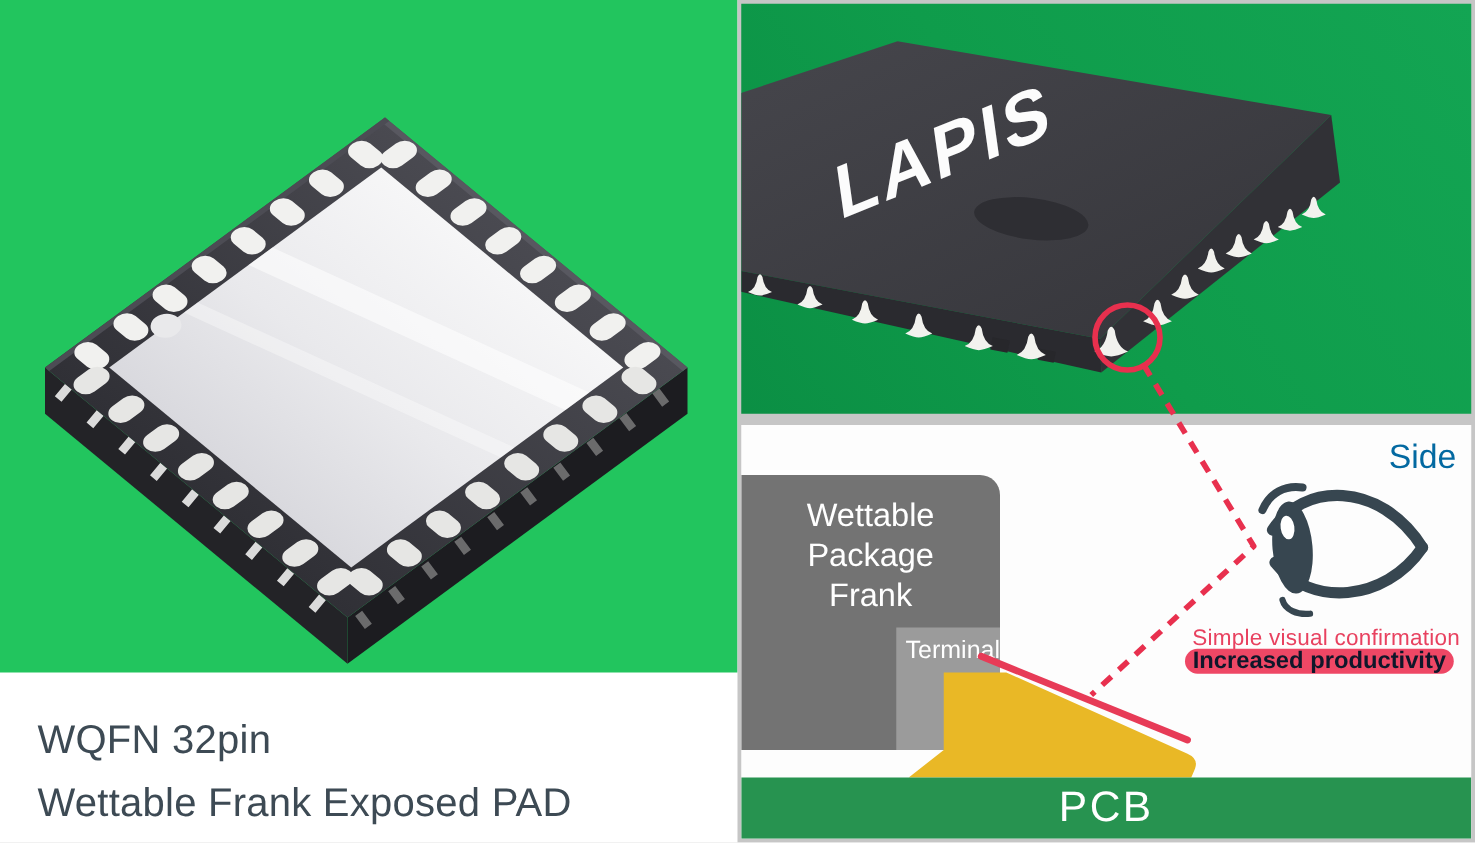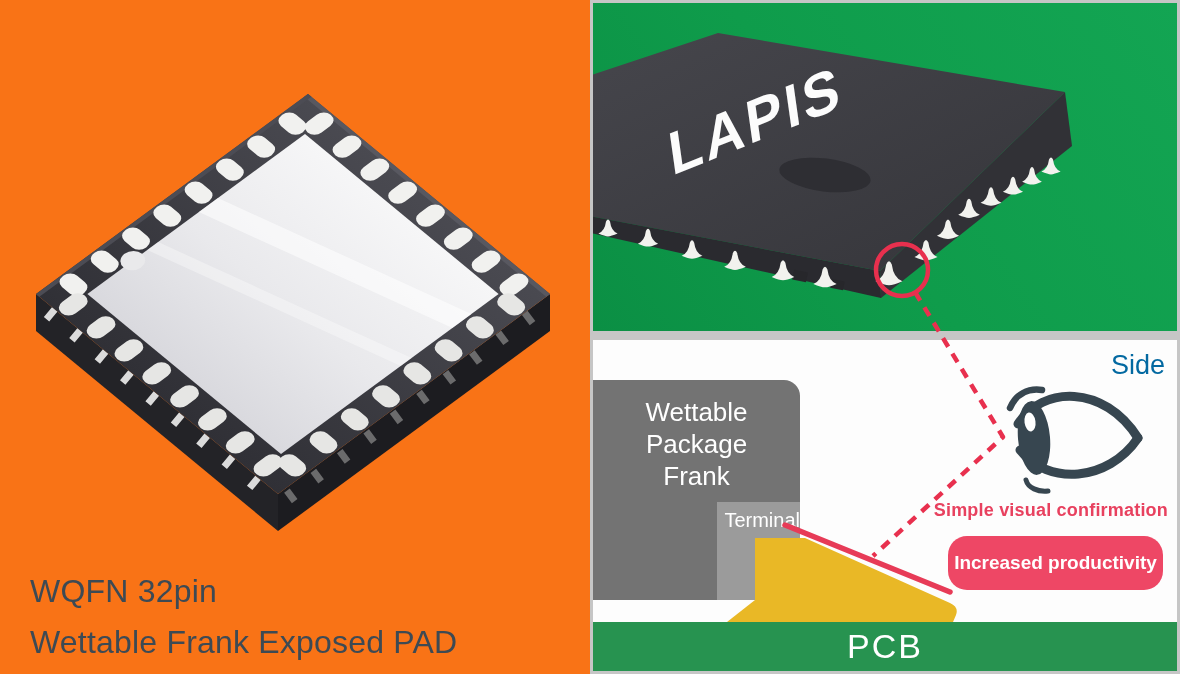--- a/index.html
+++ b/index.html
@@ -1,20 +1,20 @@
 <!DOCTYPE html>
 <html><head>
 <meta charset="utf-8">
 <style>
   html,body{margin:0;padding:0;background:#ffffff;}
   body{width:1180px;height:674px;overflow:hidden;font-family:"Liberation Sans",sans-serif;position:relative;}
   .stage{position:absolute;inset:0;width:1180px;height:674px;}
 
   
-  .left-half{position:absolute;left:0;top:0;width:590px;height:674px;background:#f97316;}
+  .left-half{position:absolute;left:0;top:0;width:590px;height:538px;background:#22c55e;}
   .chip-left{position:absolute;left:20px;top:70px;width:560px;height:480px;}
   .caption{position:absolute;left:30px;top:566px;color:#3d4a54;font-size:32px;line-height:1.58;letter-spacing:.2px;}
 
   
   .right-col{position:absolute;left:590px;top:0;width:590px;height:674px;background:#c6c6c6;
              box-sizing:border-box;padding:3px;display:flex;flex-direction:column;}
   .panel{position:relative;overflow:hidden;}
   .panel-top{height:328px;background:linear-gradient(235deg,#13a553 0%,#0f9c4b 55%,#0b8f44 100%);}
   .panel-gap{height:9px;}
   .panel-bottom{height:331px;background:#fdfdfd;}
@@ -24,24 +24,24 @@
 
   .side-label{position:absolute;right:12px;top:10px;color:#0369a1;font-size:27px;}
   .pkg-block{position:absolute;left:0;top:40px;width:207px;height:220px;background:#737373;
              border-top-right-radius:16px;color:#ffffff;font-size:26px;line-height:1.23;
              text-align:center;padding-top:17px;box-sizing:border-box;}
   .terminal-block{position:absolute;left:124px;top:162px;width:83px;height:98px;background:#9b9b9b;
                   color:#ffffff;font-size:20px;text-align:right;padding-top:7px;box-sizing:border-box;}
   .diagram-svg{position:absolute;left:0;top:0;width:584px;height:331px;}
   .solder-label{position:absolute;left:169px;top:231px;width:180px;text-align:center;
                 color:#ffffff;font-size:20px;}
-  .confirm-text{position:absolute;right:9px;top:160px;color:#e8415f;font-size:18px;font-weight:bold;
+  .confirm-text{position:absolute;right:9px;top:160px;color:#e8415f;font-size:18px;font-weight:normal;
                 letter-spacing:.2px;}
-  .badge{position:absolute;left:355px;top:196px;width:215px;height:54px;border-radius:19px;background:#ee4765;
-         color:#ffffff;font-size:19px;font-weight:bold;display:flex;align-items:center;justify-content:center;}
+  .badge{position:absolute;left:355px;top:179px;width:215px;height:20px;border-radius:19px;background:#ee4765;
+         color:#0f172a;font-size:19px;font-weight:bold;display:flex;align-items:center;justify-content:center;}
   .pcb-bar{position:absolute;left:0;bottom:0;width:100%;height:49px;background:#279350;
            display:flex;align-items:center;justify-content:center;color:#ffffff;font-size:34px;letter-spacing:2px;}
 
   .overlay{position:absolute;left:590px;top:0;width:590px;height:674px;pointer-events:none;}
 </style>
 </head>
 <body>
 
 <div class="stage">
 

